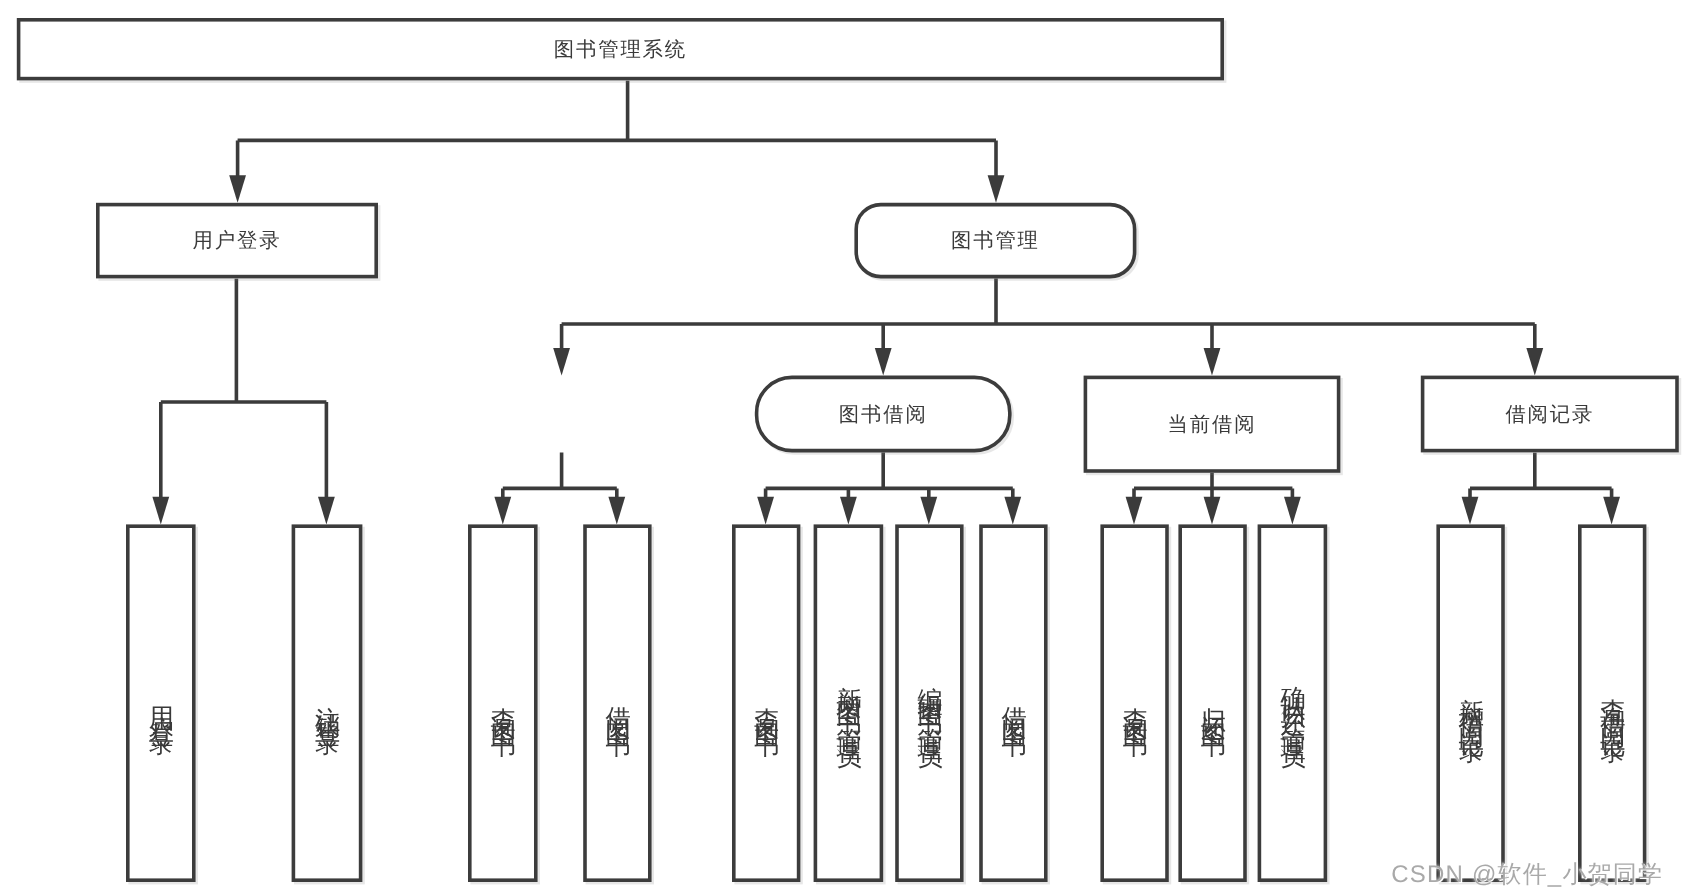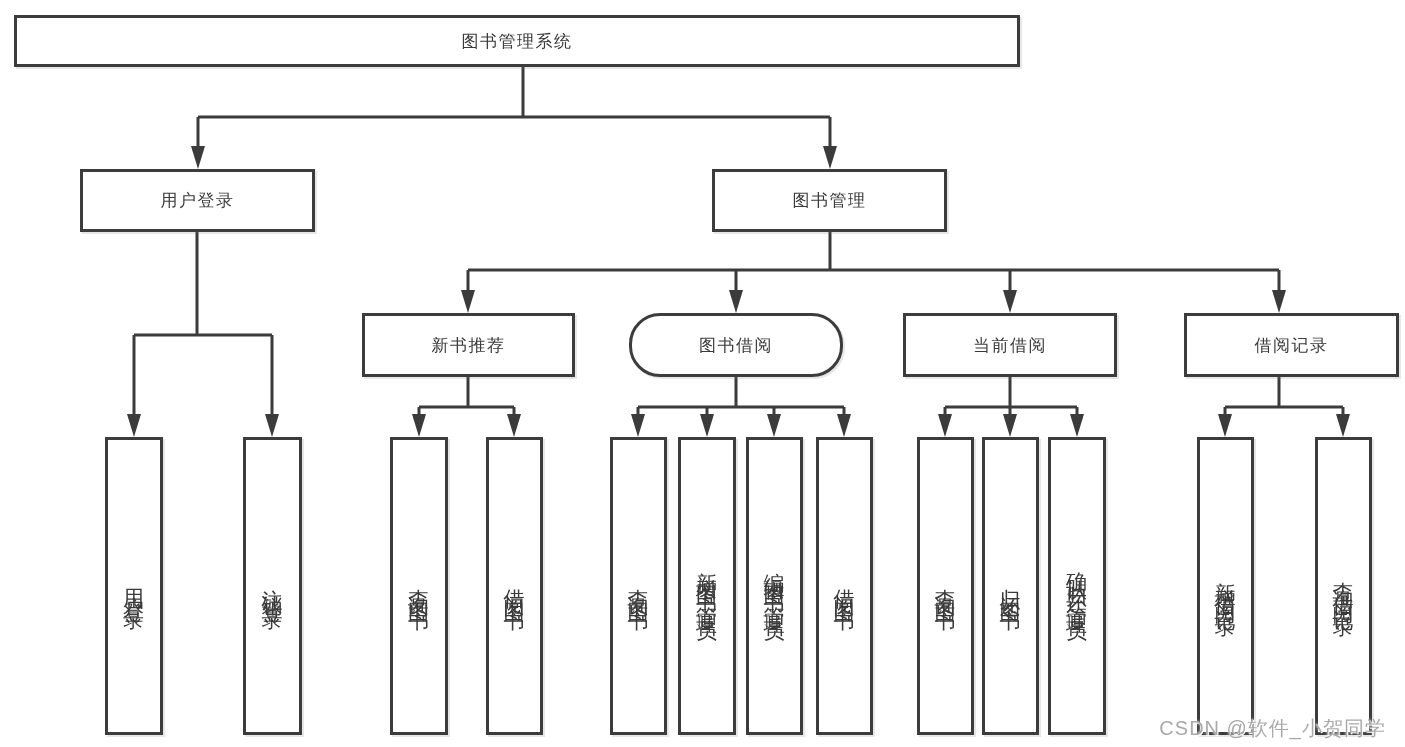--- a/index.html
+++ b/index.html
@@ -77,31 +77,28 @@
     <polygon points="1336,414 1350,414 1343,437"></polygon>
   </svg>
 
   <div class="box" style="left:14px; top:15px; width:1006px; height:52px;">
     <span class="hlabel">图书管理系统</span>
   </div>
 
   <div class="box" style="left:80px; top:169px; width:235px; height:63px;">
     <span class="hlabel">用户登录</span>
   </div>
-  <div class="box" style="left:712px; top:169px; width:235px; height:63px;">
+  <div class="box" style="left:712px; top:169px; width:235px; height:63px;border-radius:22px;">
     <span class="hlabel">图书管理</span>
   </div>
 
-  <div class="box" style="left:362px; top:313px; width:213px; height:64px;">
-    <span class="hlabel">新书推荐</span>
-  </div>
   <div class="box" style="left:629px; top:313px; width:214px; height:64px;border-radius:31px;">
     <span class="hlabel">图书借阅</span>
   </div>
-  <div class="box" style="left:903px; top:313px; width:214px; height:64px;">
+  <div class="box" style="left:903px; top:313px; width:214px; height:81px;">
     <span class="hlabel">当前借阅</span>
   </div>
   <div class="box" style="left:1172px; top:313px; width:215px; height:64px;margin-left:12px;">
     <span class="hlabel">借阅记录</span>
   </div>
 
   <div class="box" style="left:105px; top:437px; width:58px; height:298px;">
     <span class="vlabel">用户登录</span>
   </div>
   <div class="box" style="left:243px; top:437px; width:59px; height:298px;">

